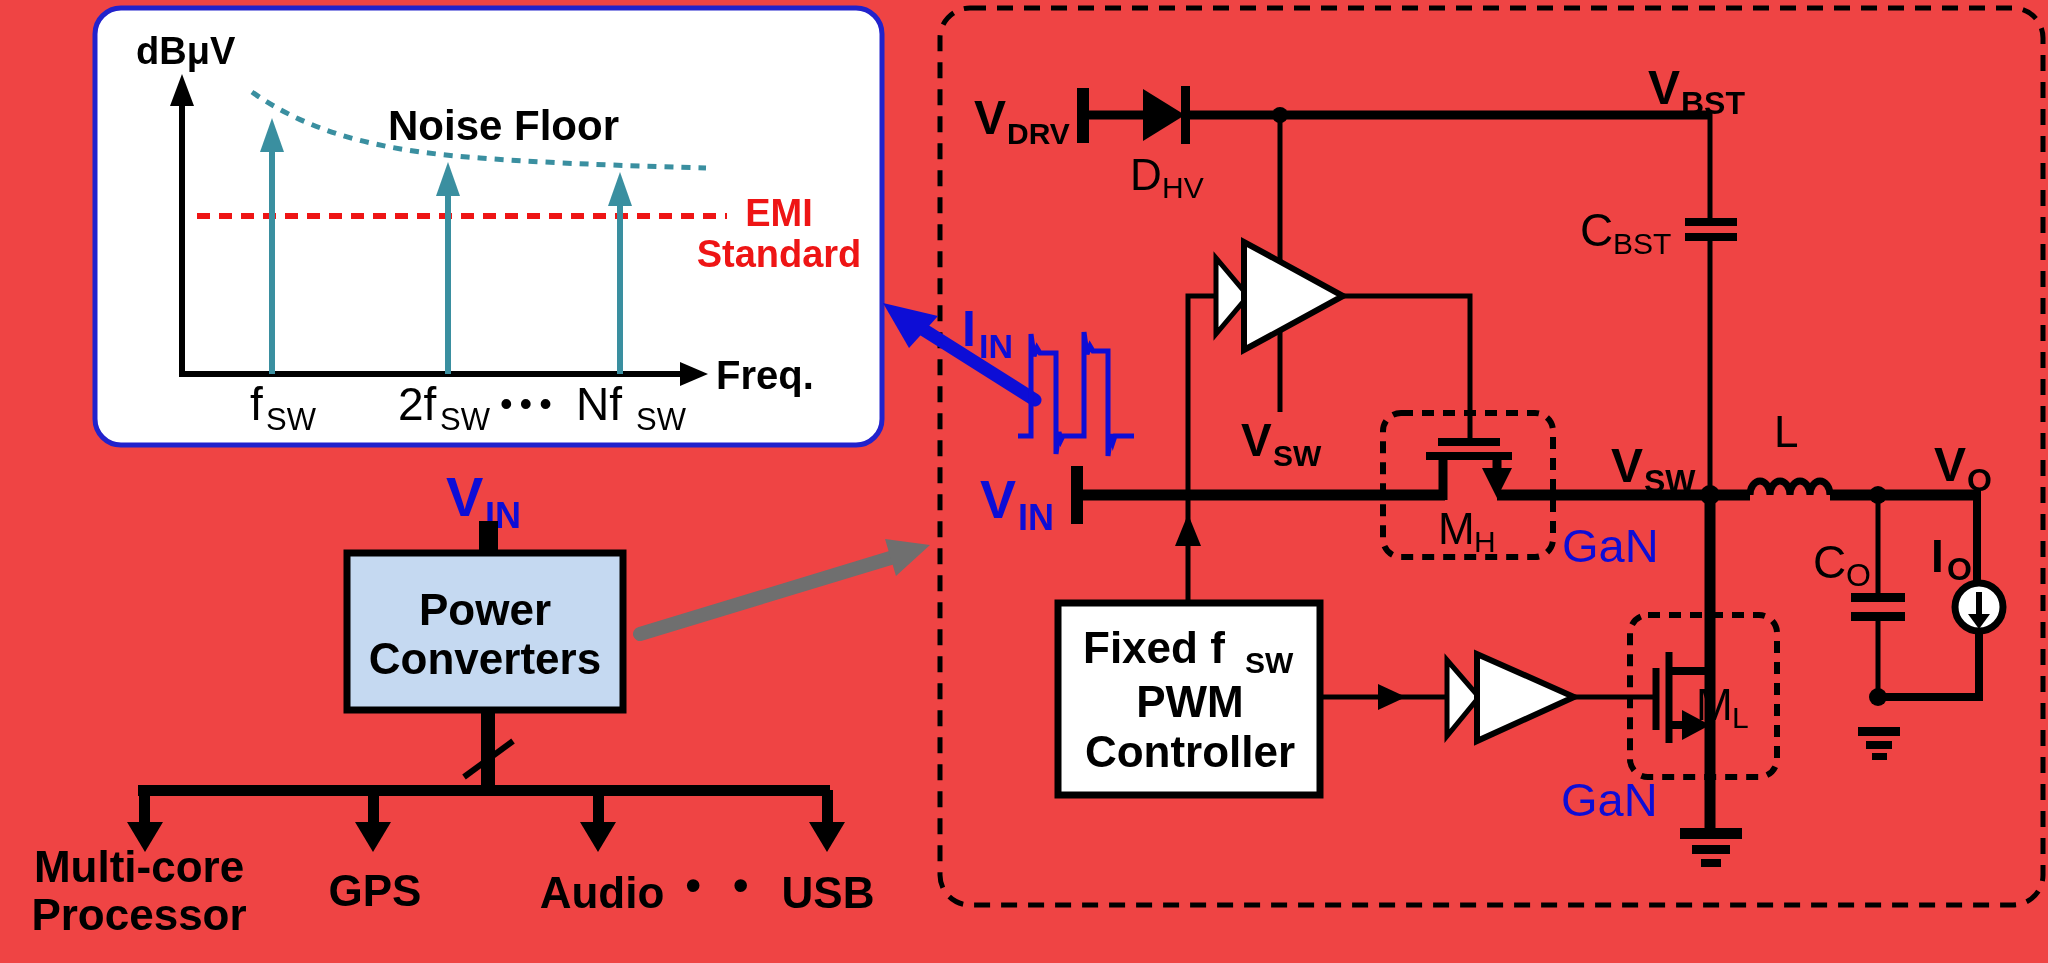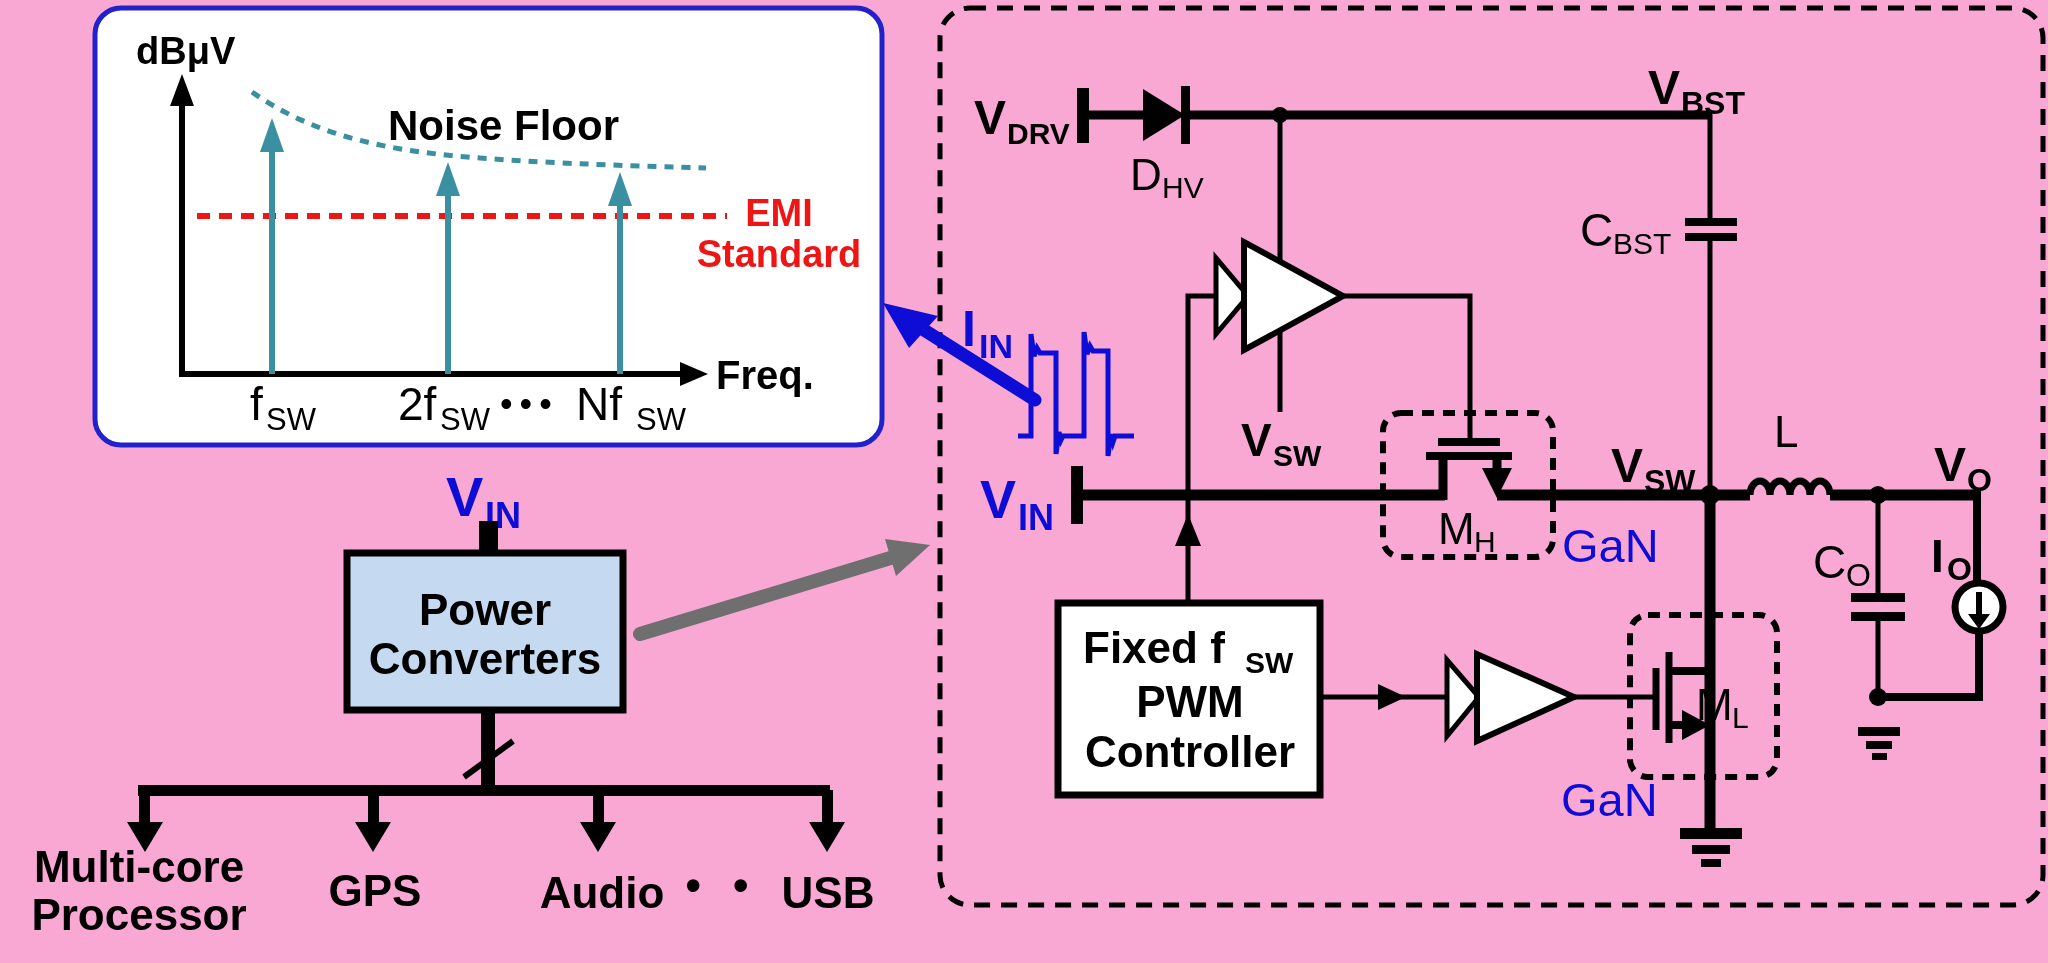--- a/index.html
+++ b/index.html
@@ -1,16 +1,16 @@
 <!DOCTYPE html>
 <html style="--blue: #0d0dd6; --teal: #3a8fa0; --red: #ee1515; --panel-border: #2222cc; --box-fill: #c5d9f1; --gray: #6f6f6f; --black: #000000;"><head>
 <meta charset="utf-8">
 <style>
   html,body{margin:0;padding:0;background:#fff;}
-  #stage{position:relative;width:2048px;height:963px;background:#f9a8d4;overflow:hidden;}
+  #stage{position:relative;width:2048px;height:963px;background:#ef4444;overflow:hidden;}
   svg text{font-family:"Liberation Sans",sans-serif;fill:#000;}
   .b{font-weight:bold;}
   .blue{fill:var(--blue);}
   .red{fill:var(--red);}
   .wire{stroke:#000;fill:none;}
   .bluewire{stroke:var(--blue);fill:none;}
   .tealwire{stroke:var(--teal);fill:none;}
   .redwire{stroke:var(--red);fill:none;}
 </style>
 </head>

